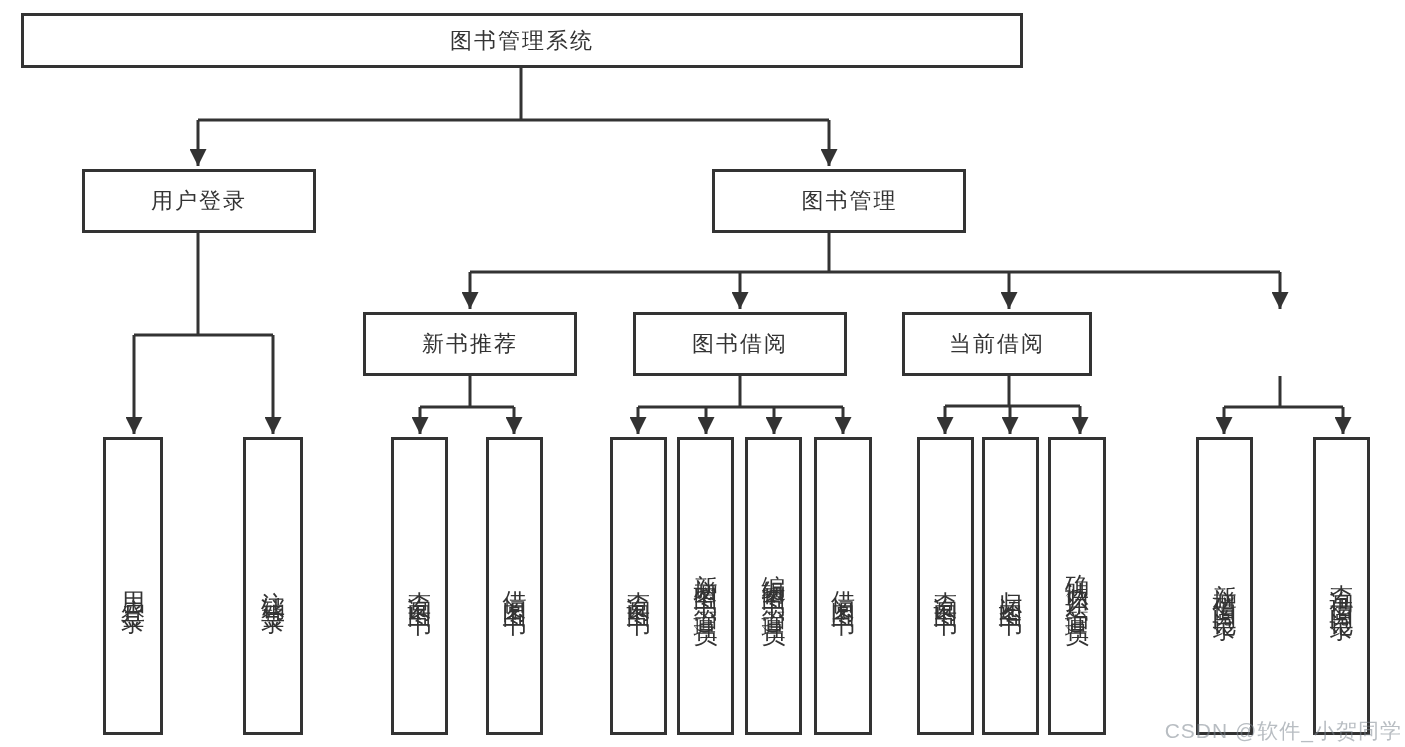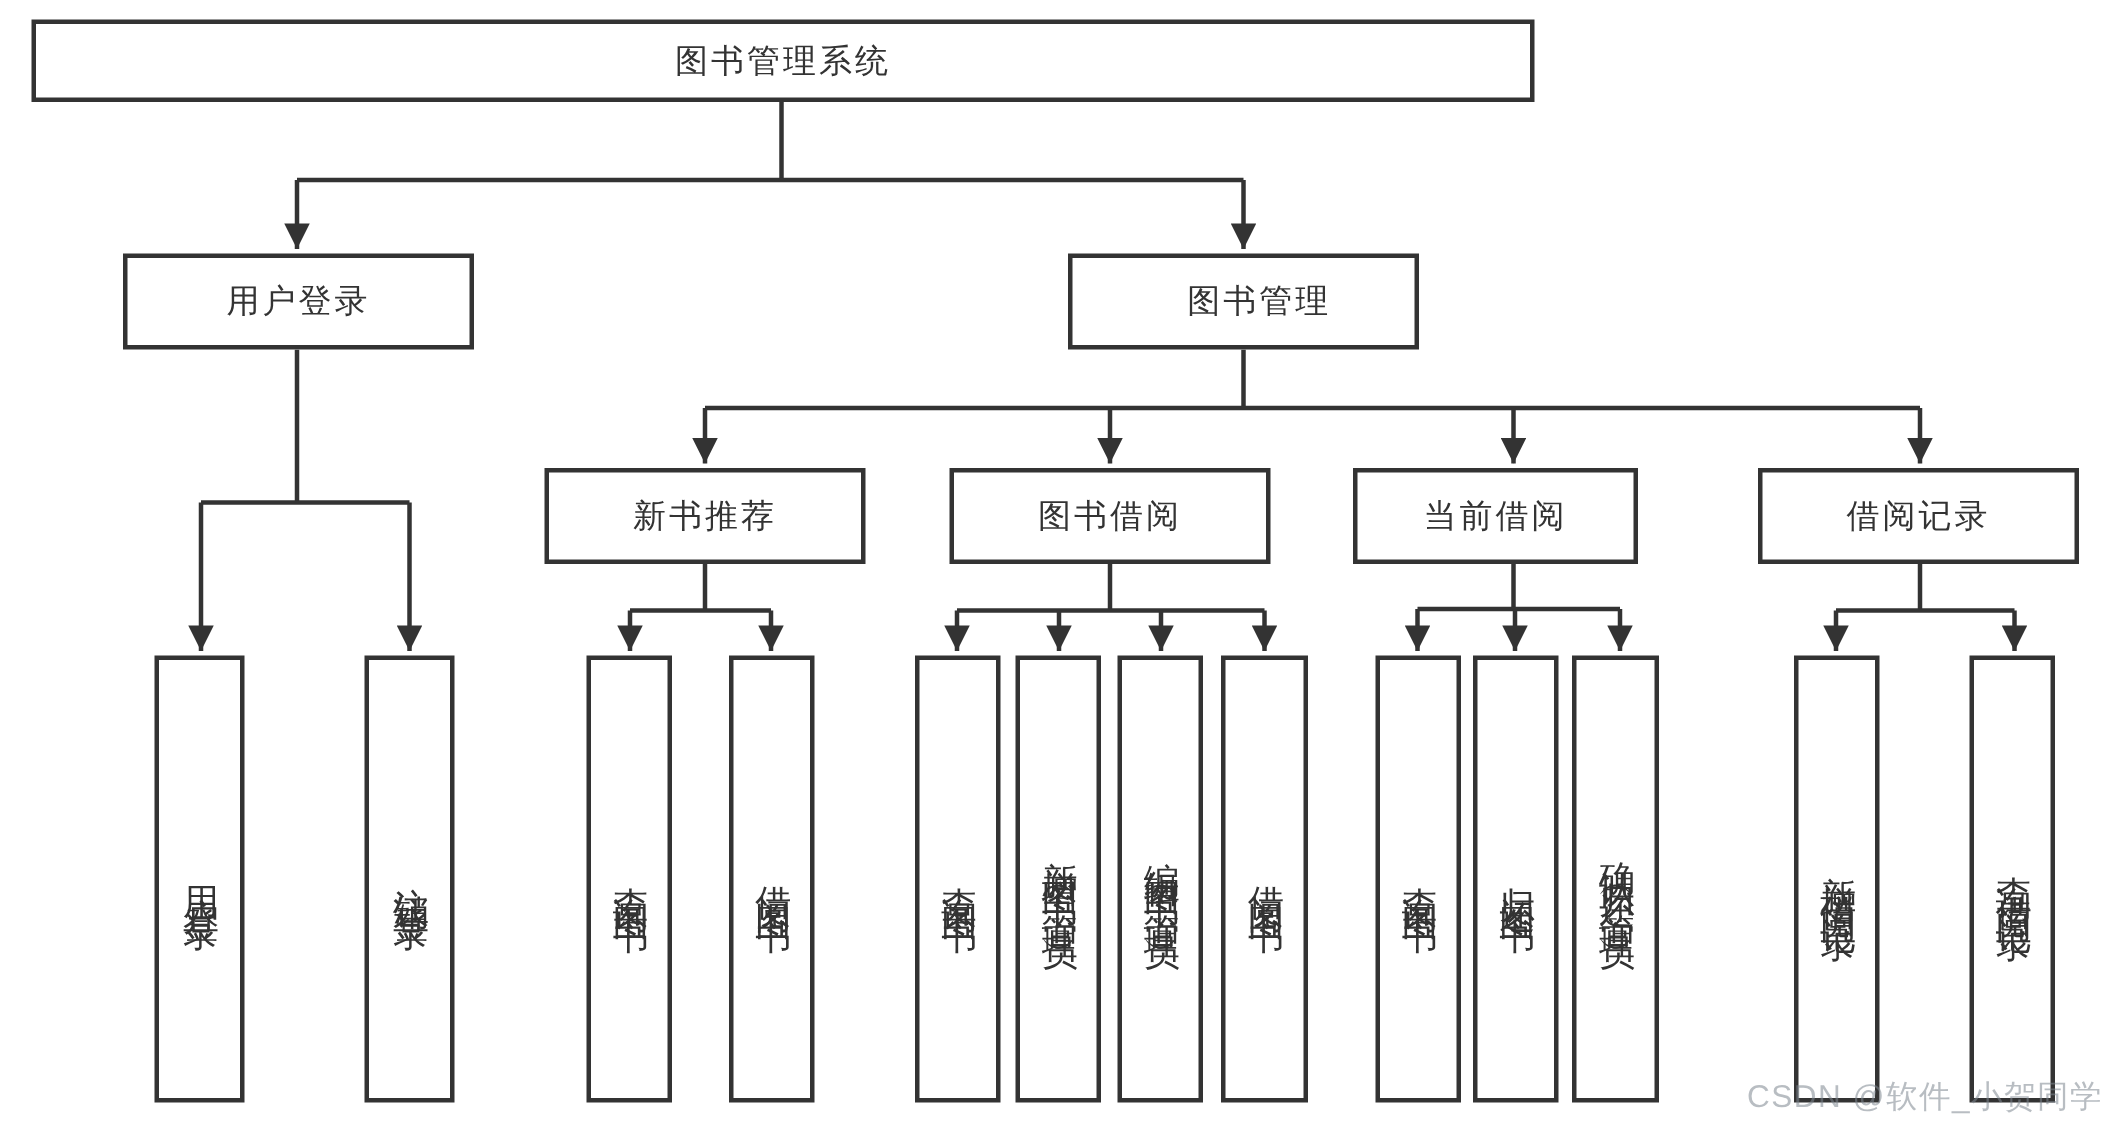--- a/index.html
+++ b/index.html
@@ -93,26 +93,25 @@
       <path d="M1280,376 V407"></path>
       <path d="M1224,407 H1343"></path>
       <path d="M1224,407 V434" marker-end="url(#arrow)"></path>
       <path d="M1343,407 V434" marker-end="url(#arrow)"></path>
     </g>
   </svg>
 
   <div class="node h" style="left:21px; top:13px; width:1002px; height:55px;">图书管理系统</div>
 
   <div class="node h" style="left:82px; top:169px; width:234px; height:64px;">用户登录</div>
-  <div class="node h" style="left:712px; top:169px; width:234px; height:64px;padding-left:21px;">图书管理</div>
+  <div class="node h" style="left:712px; top:169px; width:254px; height:64px;padding-left:21px;">图书管理</div>
 
   <div class="node h" style="left:633px; top:312px; width:214px; height:64px;">图书借阅</div>
   <div class="node h" style="left:363px; top:312px; width:214px; height:64px;">新书推荐</div>
   <div class="node h" style="left:902px; top:312px; width:190px; height:64px;">当前借阅</div>
-  <div class="node h" style="left:1172px; top:312px; width:214px; height:64px;">借阅记录</div>
 
   <div class="node v" style="left:103px; top:437px; width:60px; height:298px;">
     <span class="vtext">用户登录</span>
   </div>
   <div class="node v" style="left:243px; top:437px; width:60px; height:298px;">
     <span class="vtext">注销登录</span>
   </div>
 
   <div class="node v" style="left:391px; top:437px; width:57px; height:298px;">
     <span class="vtext">查询图书</span>

